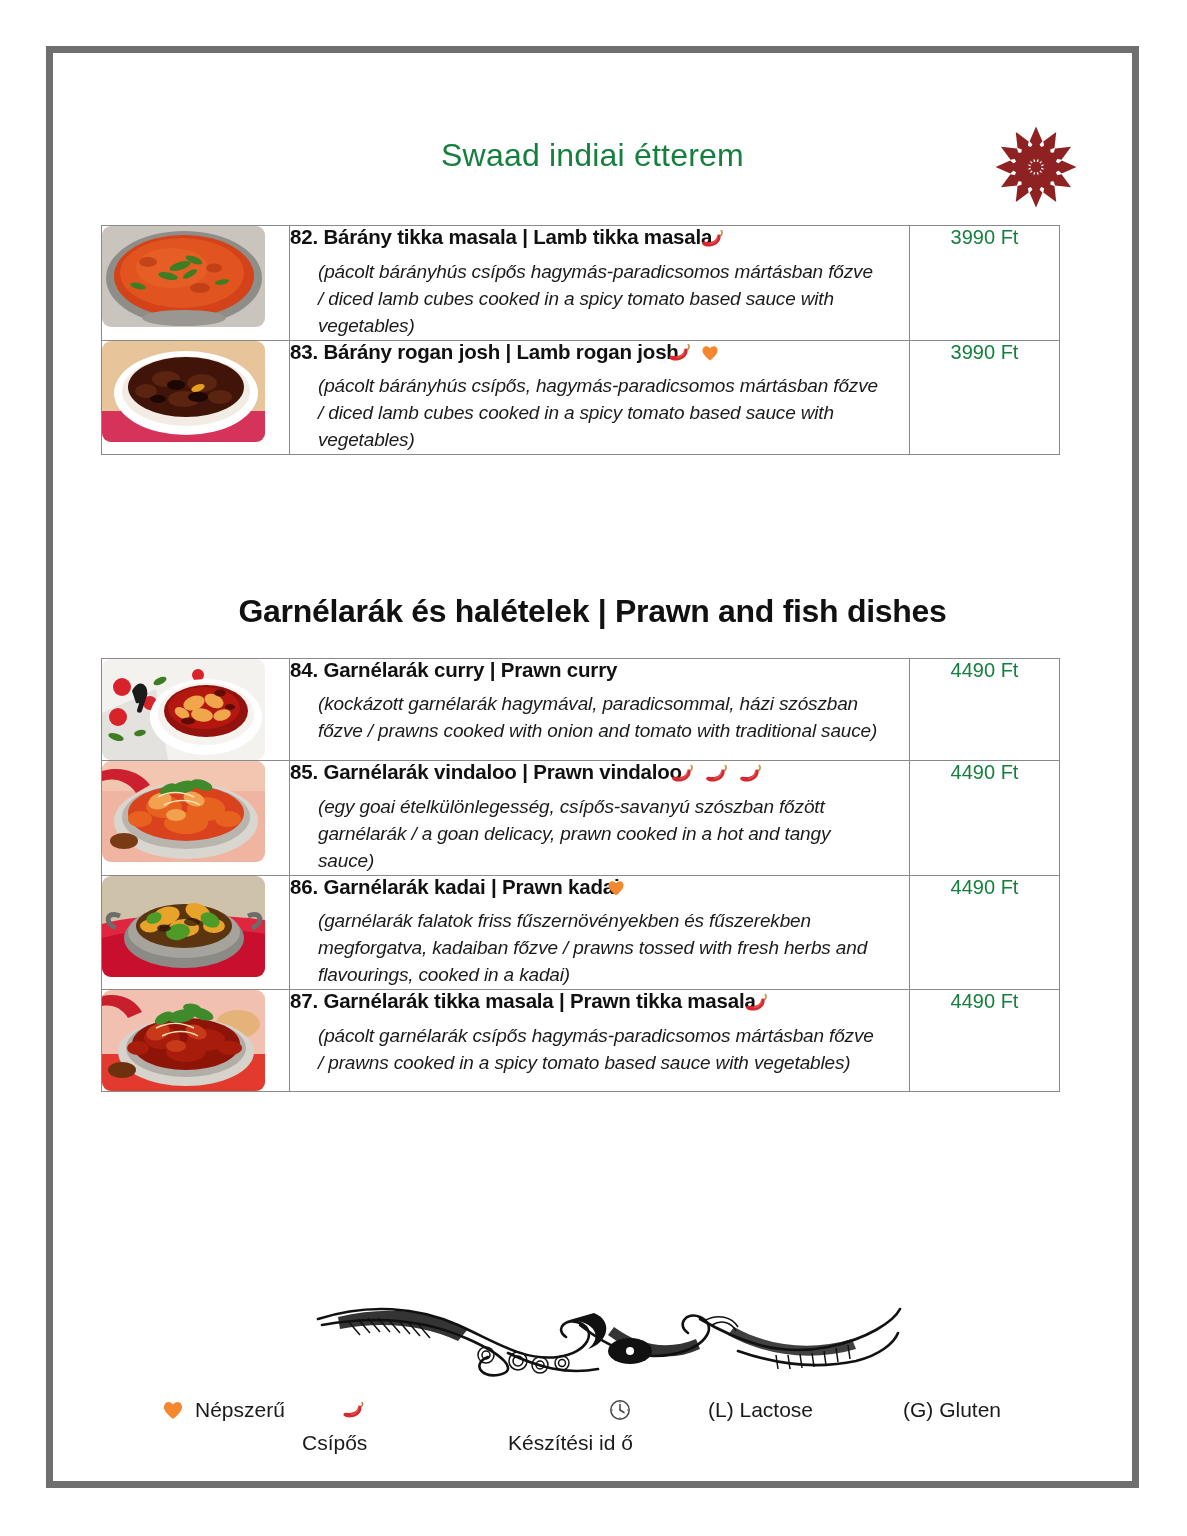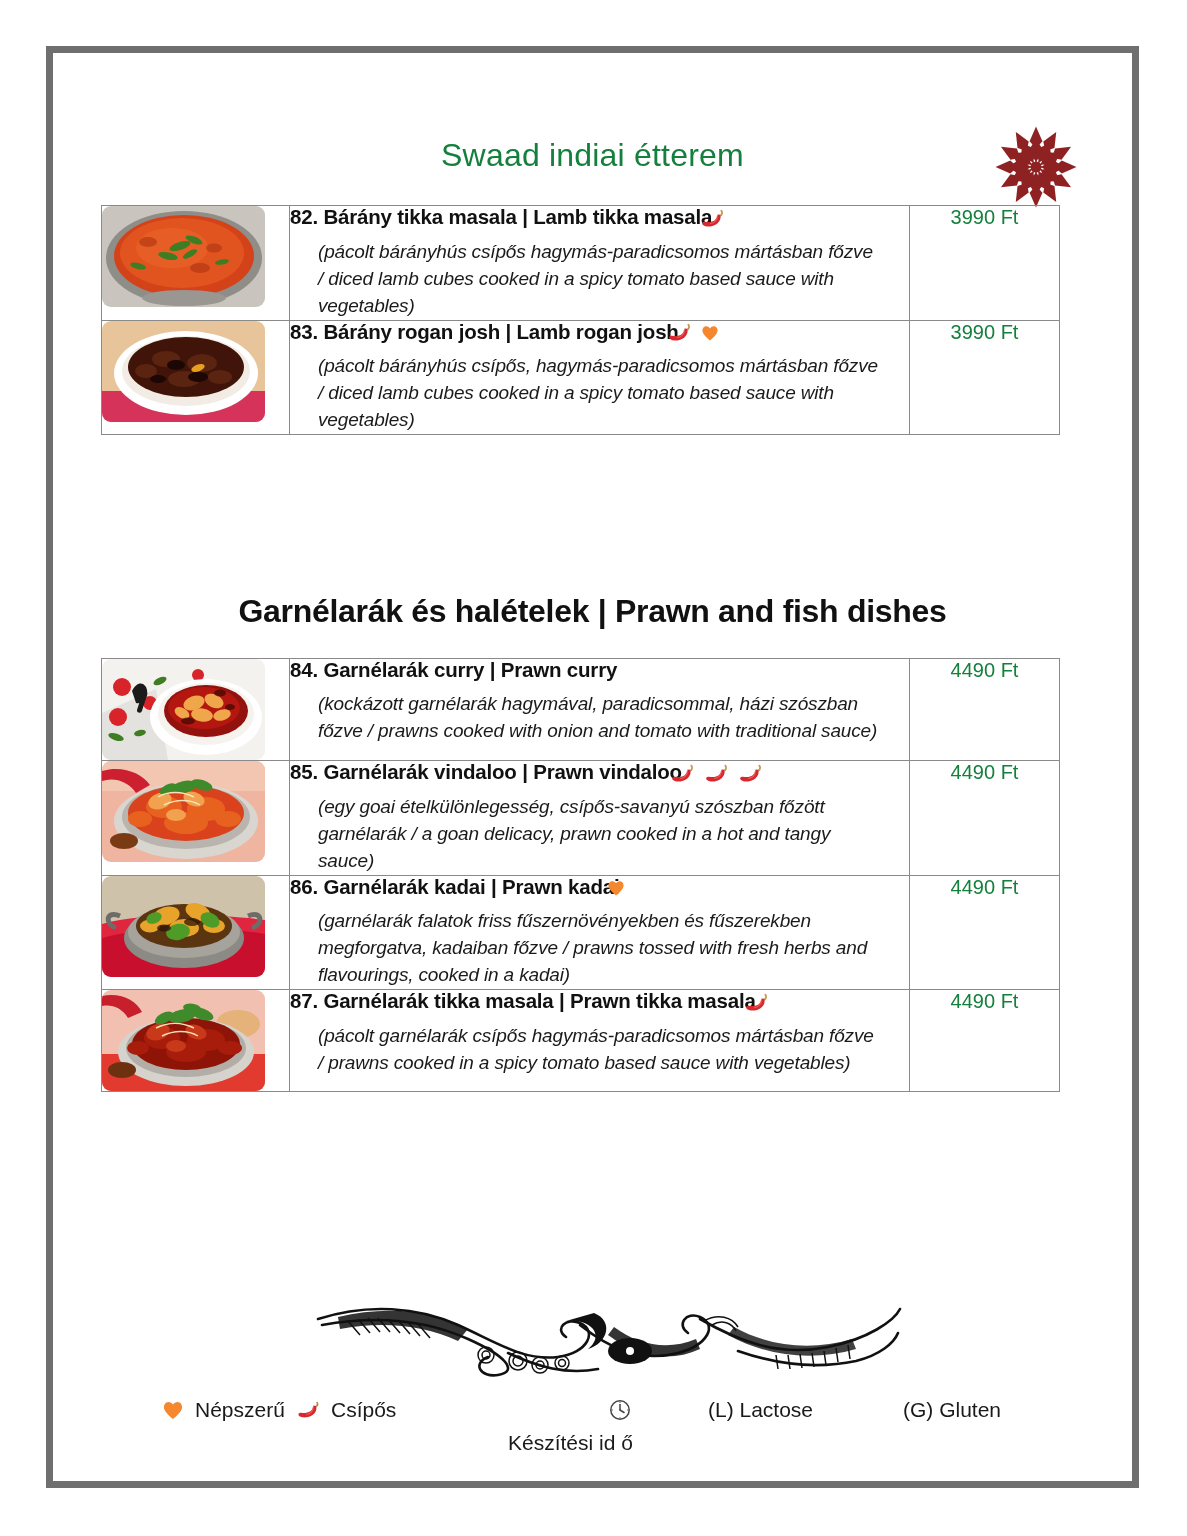--- a/index.html
+++ b/index.html
@@ -165,21 +165,21 @@
     align-items: flex-end;
     gap: 9px;
     font-family: "Liberation Sans Narrow", "Liberation Sans", sans-serif;
     font-size: 21px;
     color: #1a1a1a;
     white-space: nowrap;
   }
   .legend-icon { width: 26px; height: 24px; flex: 0 0 auto; }
   .legend-icon svg { display:block; width:100%; height:100%; }
   .lg1 { left: 52px; }
-  .lg2 { left: 188px; }
+  .lg2 { left: 194px; flex-direction: column; }
   .lg3 { left: 400px; flex-direction: column; }
   .lg4 { left: 600px; }
   .lg5 { left: 795px; }
 </style>
 </head>
 <body>
 
 <div class="page-frame">
 <div class="page-inner">
 
@@ -231,21 +231,21 @@
           <line x1="50" y1="50" x2="18.8" y2="68"></line>
           <line x1="50" y1="50" x2="14" y2="50"></line>
           <line x1="50" y1="50" x2="18.8" y2="32"></line>
           <line x1="50" y1="50" x2="32" y2="19.8"></line>
         </g>
         <circle cx="50" cy="50" r="6" fill="#8e2222"></circle>
       </svg>
     </div>
   </div>
 
-  <table class="menu-table" id="table-1" style="top:152px;">
+  <table class="menu-table" id="table-1" style="top:172px;">
     <colgroup>
       <col class="col-photo">
           <col class="col-text">
           <col class="col-price">
     </colgroup>
     <tbody id="tbody-1">
           <tr>
             <td class="photo-cell">
               <span class="thumb">
     <svg viewBox="0 0 163 101" preserveAspectRatio="none" xmlns="http://www.w3.org/2000/svg">

